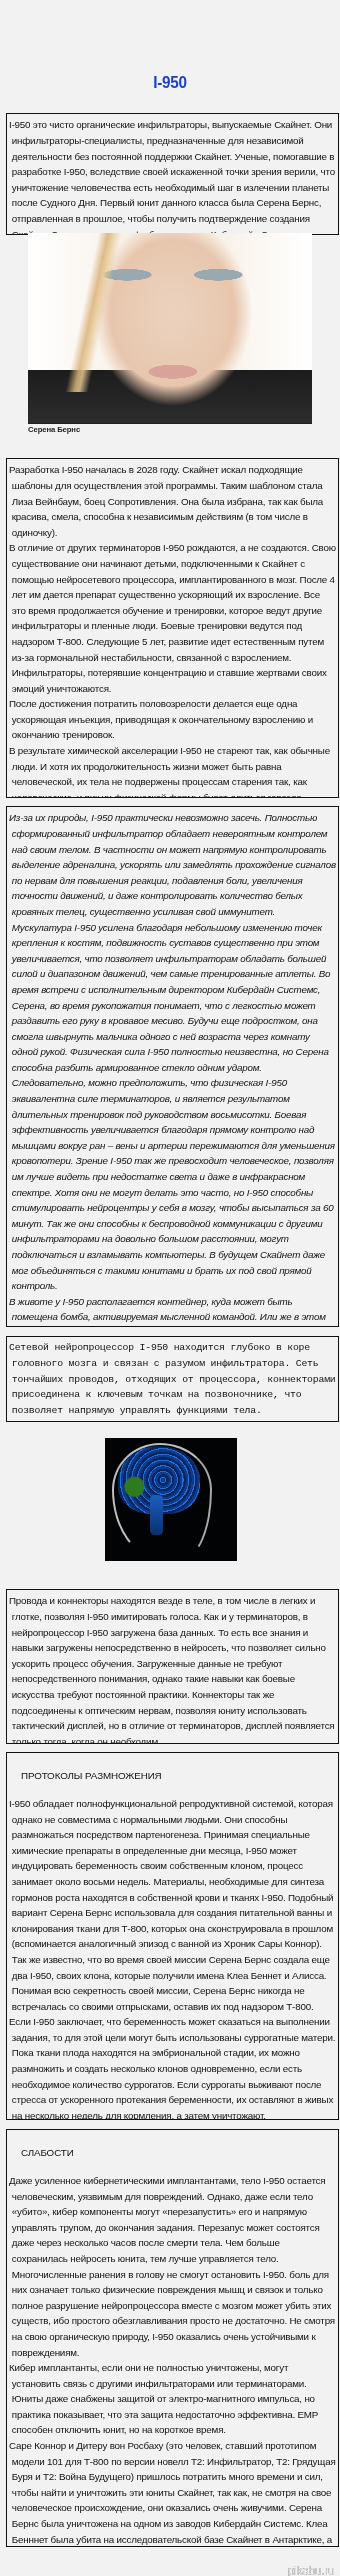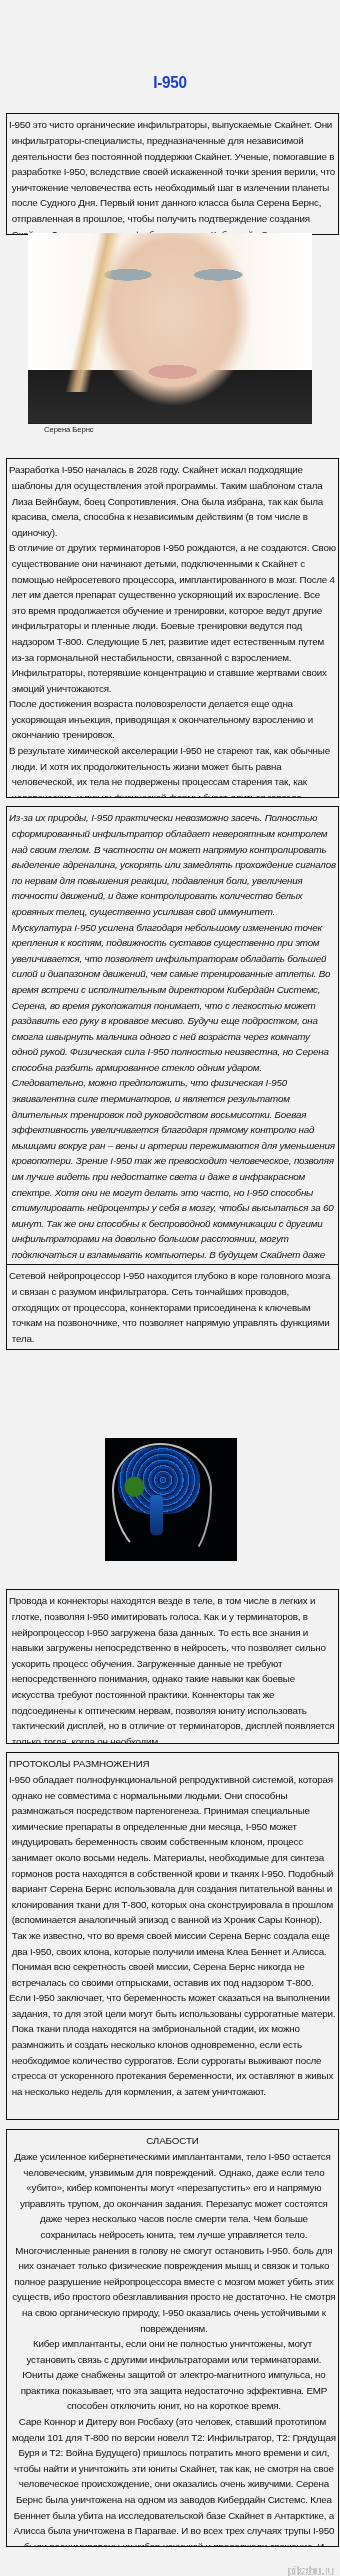--- a/index.html
+++ b/index.html
@@ -39,21 +39,21 @@
     text-indent: -2.8px;
     margin: 0;
     white-space: normal;
     letter-spacing: -0.2px;
     font-stretch: condensed;
     transform-origin: left top;
   }
   .heading {
     font-size: 9.8px;
     line-height: 15.6px;
-    margin: 0;
+    margin: 12px;
     font-weight: normal;
     letter-spacing: -0.1px;
   }
   .photo {
     position: absolute;
     left: 28px; top: 233px;
     width: 284px; height: 190px;
     background:
       radial-gradient(ellipse 28% 10% at 35% 22%, #9aa8b0 0, #9aa8b0 30%, transparent 31%),
       radial-gradient(ellipse 28% 10% at 67% 22%, #9aa8b0 0, #9aa8b0 30%, transparent 31%),
@@ -115,56 +115,56 @@
 
 <div class="title">I-950</div>
 
 <div class="box" style="top:113px; height:113px;">
   <p class="para">I-950 это чисто органические инфильтраторы, выпускаемые Скайнет. Они инфильтраторы-специалисты, предназначенные для независимой деятельности без постоянной поддержки Скайнет. Ученые, помогавшие в разработке I-950, вследствие своей искаженной точки зрения верили, что уничтожение человечества есть необходимый шаг в излечении планеты после Судного Дня. Первый юнит данного класса была Серена Бернс, отправленная в прошлое, чтобы получить подтверждение создания Скайнет. Занимала пост шефа безопасности Кибердайн Системс.</p>
 </div>
 
 <div class="photo">
   <div class="hair-left"></div>
 </div>
-<div class="caption" style="left:44px; top:425px;">Серена Бернс</div>
+<div class="caption" style="left:28px; top:425px;font-weight:bold;">Серена Бернс</div>
 
 <div class="box" style="top:458px; height:331px;">
   <p class="para">Разработка I-950 началась в 2028 году. Скайнет искал подходящие шаблоны для осуществления этой программы. Таким шаблоном стала Лиза Вейнбаум, боец Сопротивления. Она была избрана, так как была красива, смела, способна к независимым действиям (в том числе в одиночку).</p>
   <p class="para">В отличие от других терминаторов I-950 рождаются, а не создаются. Свою существование они начинают детьми, подключенными к Скайнет с помощью нейросетевого процессора, имплантированного в мозг. После 4 лет им дается препарат существенно ускоряющий их взросление. Все это время продолжается обучение и тренировки, которое ведут другие инфильтраторы и пленные люди. Боевые тренировки ведутся под надзором Т-800. Следующие 5 лет, развитие идет естественным путем из-за гормональной нестабильности, связанной с взрослением. Инфильтраторы, потерявшие концентрацию и ставшие жертвами своих эмоций уничтожаются.</p>
-  <p class="para">После достижения возраста половозрелости делается еще одна ускоряющая инъекция, приводящая к окончательному взрослению и окончанию тренировок.</p>
+  <p class="para">После достижения потратить половозрелости делается еще одна ускоряющая инъекция, приводящая к окончательному взрослению и окончанию тренировок.</p>
   <p class="para">В результате химической акселерации I-950 не стареют так, как обычные люди. И хотя их продолжительность жизни может быть равна человеческой, их тела не подвержены процессам старения так, как человеческие, и пик их физической формы будет длиться гораздо дольше, чем у людей. Они могут чувствовать эмоции, но уровень эмоций регулируется кибер имплантантом.</p>
 </div>
 
 <div class="box" style="top:806px; height:512px;font-style:italic;">
   <p class="para">Из-за их природы, I-950 практически невозможно засечь. Полностью сформированный инфильтратор обладает невероятным контролем над своим телом. В частности он может напрямую контролировать выделение адреналина, ускорять или замедлять прохождение сигналов по нервам для повышения реакции, подавления боли, увеличения точности движений, и даже контролировать количество белых кровяных телец, существенно усиливая свой иммунитет. Мускулатура I-950 усилена благодаря небольшому изменению точек крепления к костям, подвижность суставов существенно при этом увеличивается, что позволяет инфильтраторам обладать большей силой и диапазоном движений, чем самые тренированные атлеты. Во время встречи с исполнительным директором Кибердайн Системс, Серена, во время рукопожатия понимает, что с легкостью может раздавить его руку в кровавое месиво. Будучи еще подростком, она смогла швырнуть мальчика одного с ней возраста через комнату одной рукой. Физическая сила I-950 полностью неизвестна, но Серена способна разбить армированное стекло одним ударом. Следовательно, можно предположить, что физическая I-950 эквивалентна силе терминаторов, и является результатом длительных тренировок под руководством восьмисотки. Боевая эффективность увеличивается благодаря прямому контролю над мышцами вокруг ран – вены и артерии пережимаются для уменьшения кровопотери. Зрение I-950 так же превосходит человеческое, позволяя им лучше видеть при недостатке света и даже в инфракрасном спектре. Хотя они не могут делать это часто, но I-950 способны стимулировать нейроцентры у себя в мозгу, чтобы высыпаться за 60 минут. Так же они способны к беспроводной коммуникации с другими инфильтраторами на довольно большом расстоянии, могут подключаться и взламывать компьютеры. В будущем Скайнет даже мог объединяться с такими юнитами и брать их под свой прямой контроль.</p>
   <p class="para">В животе у I-950 располагается контейнер, куда может быть помещена бомба, активируемая мысленной командой. Или же в этом контейнере могут быть «контрабандой» провезены в прошлое некоторые технологические новинки, необходимые для выполнения задания. Доступ к контейнеру можно получить только хирургическим путем.</p>
 </div>
 
-<div class="box" style="top:1264px; height:77px;">
+<div class="box" style="top:1336px; height:77px;font-family:Liberation Mono, monospace;">
   <p class="para">Сетевой нейропроцессор I-950 находится глубоко в коре головного мозга и связан с разумом инфильтратора. Сеть тончайших проводов, отходящих от процессора, коннекторами присоединена к ключевым точкам на позвоночнике, что позволяет напрямую управлять функциями тела.</p>
 </div>
 
 <div class="brain">
   <div class="skull"></div>
   <div class="cortex"></div>
   <div class="stem"></div>
 </div>
 <div class="caption" style="left:108px; top:1632px;">Нейросетевой процессор I-950</div>
 
 <div class="box" style="top:1589px; height:146px;">
   <p class="para">Провода и коннекторы находятся везде в теле, в том числе в легких и глотке, позволяя I-950 имитировать голоса. Как и у терминаторов, в нейропроцессор I-950 загружена база данных. То есть все знания и навыки загружены непосредственно в нейросеть, что позволяет сильно ускорить процесс обучения. Загруженные данные не требуют непосредственного понимания, однако такие навыки как боевые искусства требуют постоянной практики. Коннекторы так же подсоединены к оптическим нервам, позволяя юниту использовать тактический дисплей, но в отличие от терминаторов, дисплей появляется только тогда, когда он необходим.</p>
 </div>
 
 <div class="box" style="top:1752px; height:359px;">
   <p class="heading">ПРОТОКОЛЫ РАЗМНОЖЕНИЯ</p>
   <p class="para">I-950 обладает полнофункциональной репродуктивной системой, которая однако не совместима с нормальными людьми. Они способны размножаться посредством партеногенеза. Принимая специальные химические препараты в определенные дни месяца, I-950 может индуцировать беременность своим собственным клоном, процесс занимает около восьми недель. Материалы, необходимые для синтеза гормонов роста находятся в собственной крови и тканях I-950. Подобный вариант Серена Бернс использовала для создания питательной ванны и клонирования ткани для Т-800, которых она сконструировала в прошлом (вспоминается аналогичный эпизод с ванной из Хроник Сары Коннор). Так же известно, что во время своей миссии Серена Бернс создала еще два I-950, своих клона, которые получили имена Клеа Беннет и Алисса. Понимая всю секретность своей миссии, Серена Бернс никогда не встречалась со своими отпрысками, оставив их под надзором Т-800.</p>
   <p class="para">Если I-950 заключает, что беременность может сказаться на выполнении задания, то для этой цели могут быть использованы суррогатные матери. Пока ткани плода находятся на эмбриональной стадии, их можно размножить и создать несколько клонов одновременно, если есть необходимое количество суррогатов. Если суррогаты выживают после стресса от ускоренного протекания беременности, их оставляют в живых на несколько недель для кормления, а затем уничтожают.</p>
 </div>
 
-<div class="box" style="top:2129px; height:409px;text-align:center;">
+<div class="box" style="top:2129px; height:409px;">
   <p class="heading">СЛАБОСТИ</p>
   <p class="para">Даже усиленное кибернетическими имплантантами, тело I-950 остается человеческим, уязвимым для повреждений. Однако, даже если тело «убито», кибер компоненты могут «перезапустить» его и напрямую управлять трупом, до окончания задания. Перезапус может состоятся даже через несколько часов после смерти тела. Чем больше сохранилась нейросеть юнита, тем лучше управляется тело. Многочисленные ранения в голову не смогут остановить I-950. боль для них означает только физические повреждения мышц и связок и только полное разрушение нейропроцессора вместе с мозгом может убить этих существ, ибо простого обезглавливания просто не достаточно. Не смотря на свою органическую природу, I-950 оказались очень устойчивыми к повреждениям.</p>
   <p class="para">Кибер имплантанты, если они не полностью уничтожены, могут установить связь с другими инфильтраторами или терминаторами. Юниты даже снабжены защитой от электро-магнитного импульса, но практика показывает, что эта защита недостаточно эффективна. EMP способен отключить юнит, но на короткое время.</p>
   <p class="para">Саре Коннор и Дитеру вон Росбаху (это человек, ставший прототипом модели 101 для Т-800 по версии новелл Т2: Инфильтратор, Т2: Грядущая Буря и Т2: Война Будущего) пришлось потратить много времени и сил, чтобы найти и уничтожить эти юниты Скайнет, так как, не смотря на свое человеческое происхождение, они оказались очень живучими. Серена Бернс была уничтожена на одном из заводов Кибердайн Системс. Клеа Бенннет была убита на исследовательской базе Скайнет в Антарктике, а Алисса была уничтожена в Парагвае. И во всех трех случаях трупы I-950 были реанимированы их кибер начинкой и продолжали сражение. И только полное уничтожение нейропроцессора (пришлось сделать из головы дуршлаг) смогло остановить их.</p>
 </div>
 
 <div class="watermark">pikabu.ru</div>
 
 
 </body></html>

